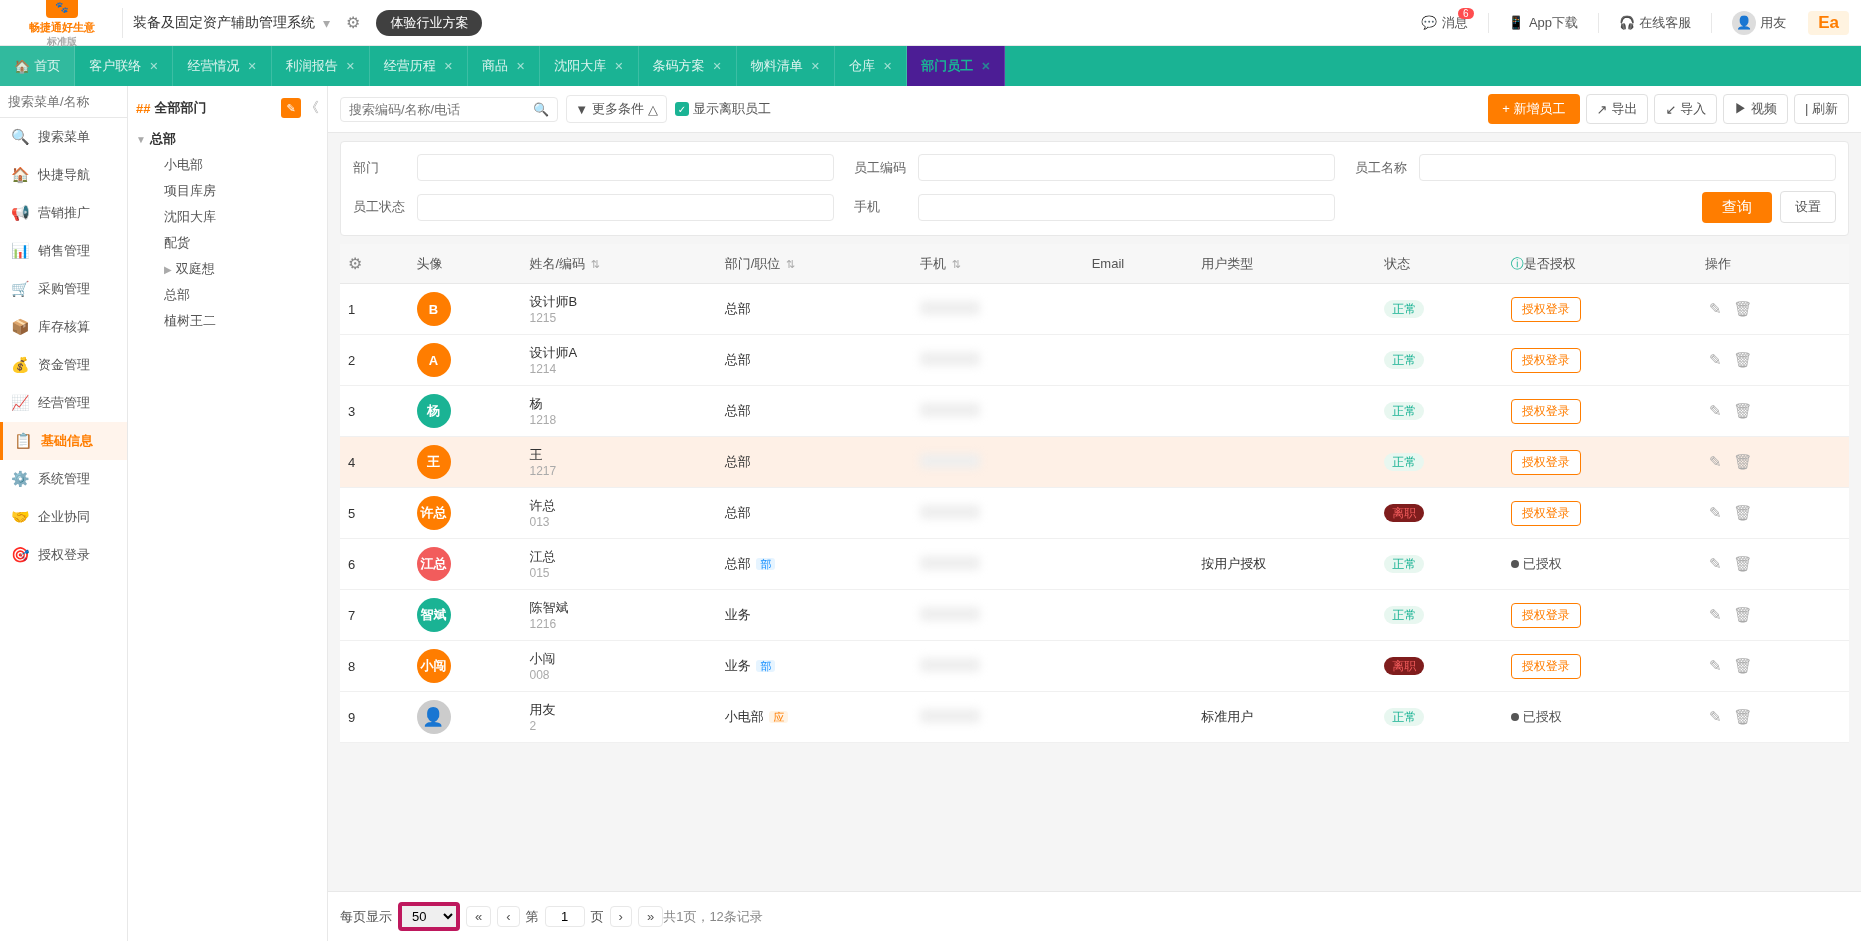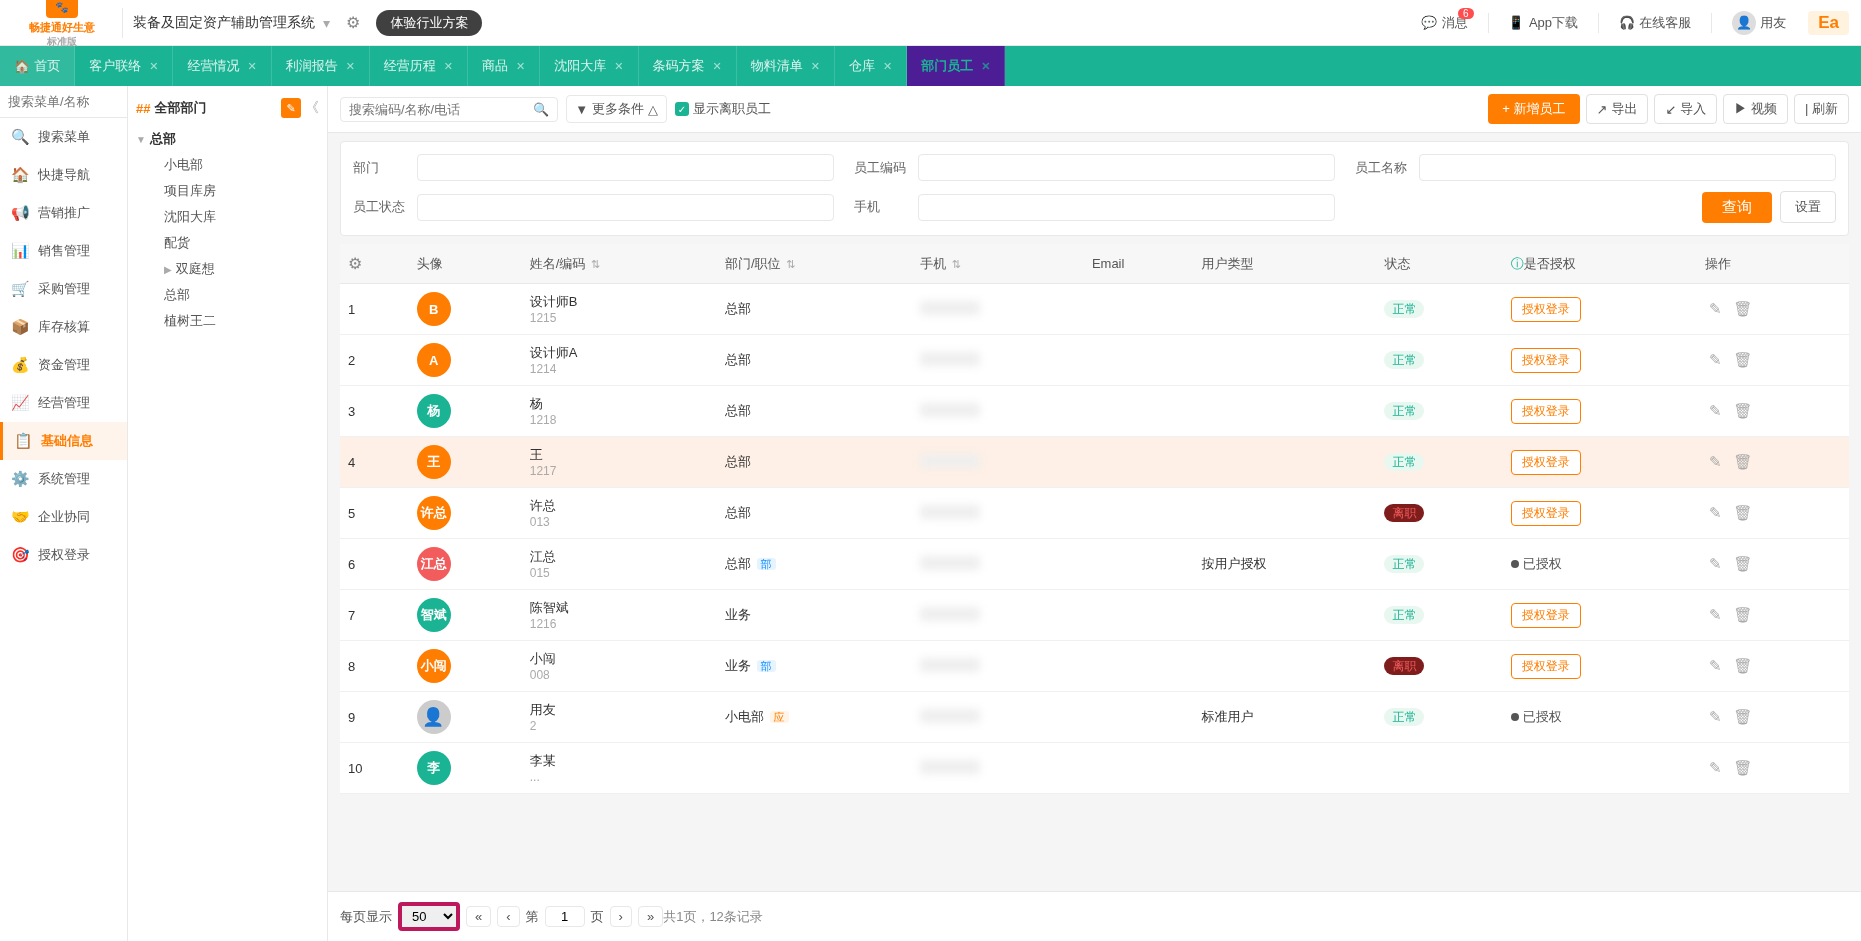--- a/index.html
+++ b/index.html
@@ -571,42 +571,20 @@
                 <td>标准用户</td>
                 <td><span class="status-badge status-normal">正常</span></td>
                 <td>
                   <span class="auth-done"><span class="auth-dot"></span>已授权</span>
                 </td>
                 <td>
     <button class="op-btn" title="编辑">✎</button>
     <button class="op-btn" title="删除">🗑</button>
   </td>
               </tr>
-              <tr>
-                <td>10</td>
-                <td>
-                  <div class="avatar" style="background: rgb(26, 179, 148);">李</div>
-                </td>
-                <td>
-                  <div class="name-cell">
-                    <div class="name">李某</div>
-                    <div class="code">...</div>
-                  </div>
-                </td>
-                <td></td>
-                <td><span class="blurred"></span></td>
-                <td></td>
-                <td></td>
-                <td></td>
-                <td></td>
-                <td>
-    <button class="op-btn" title="编辑">✎</button>
-    <button class="op-btn" title="删除">🗑</button>
-  </td>
-              </tr>
             </tbody>
         </table>
       </div>
 
       <div class="pagination">
         <div class="page-size">
           <span>每页显示</span>
           <select class="page-size">
             <option>50</option>
             <option>20</option>

